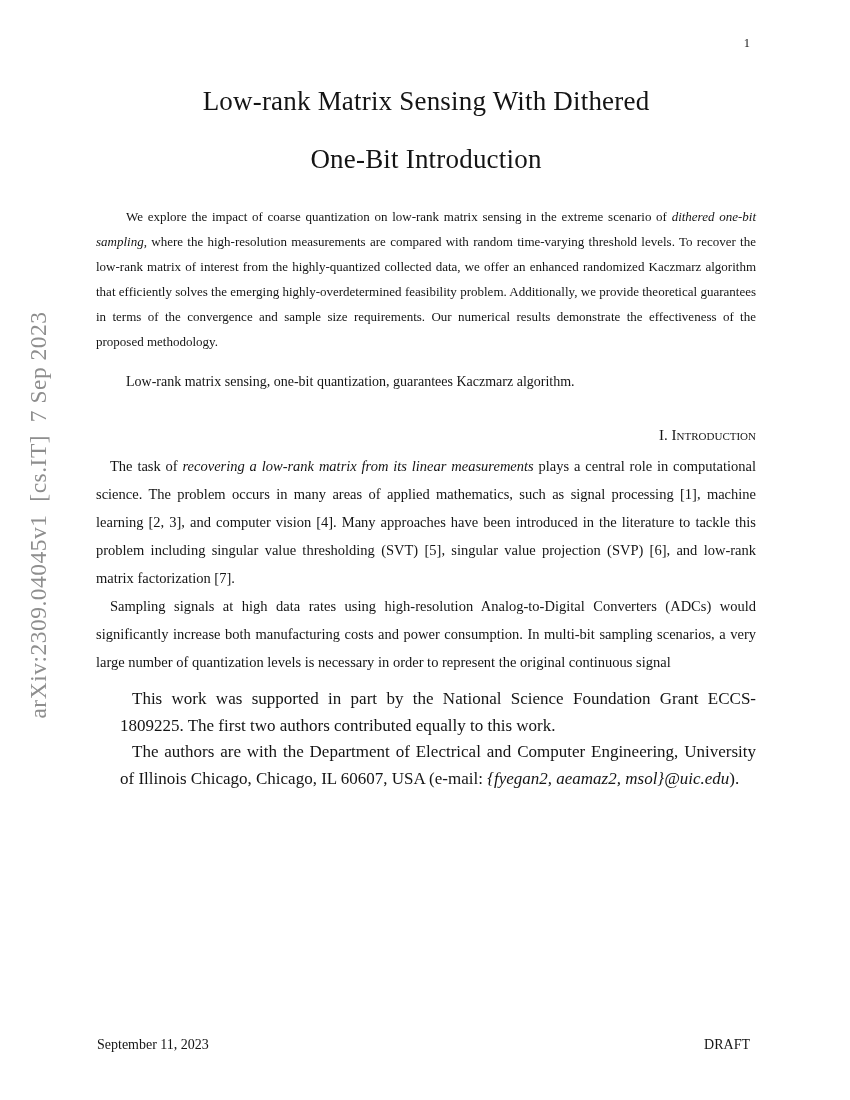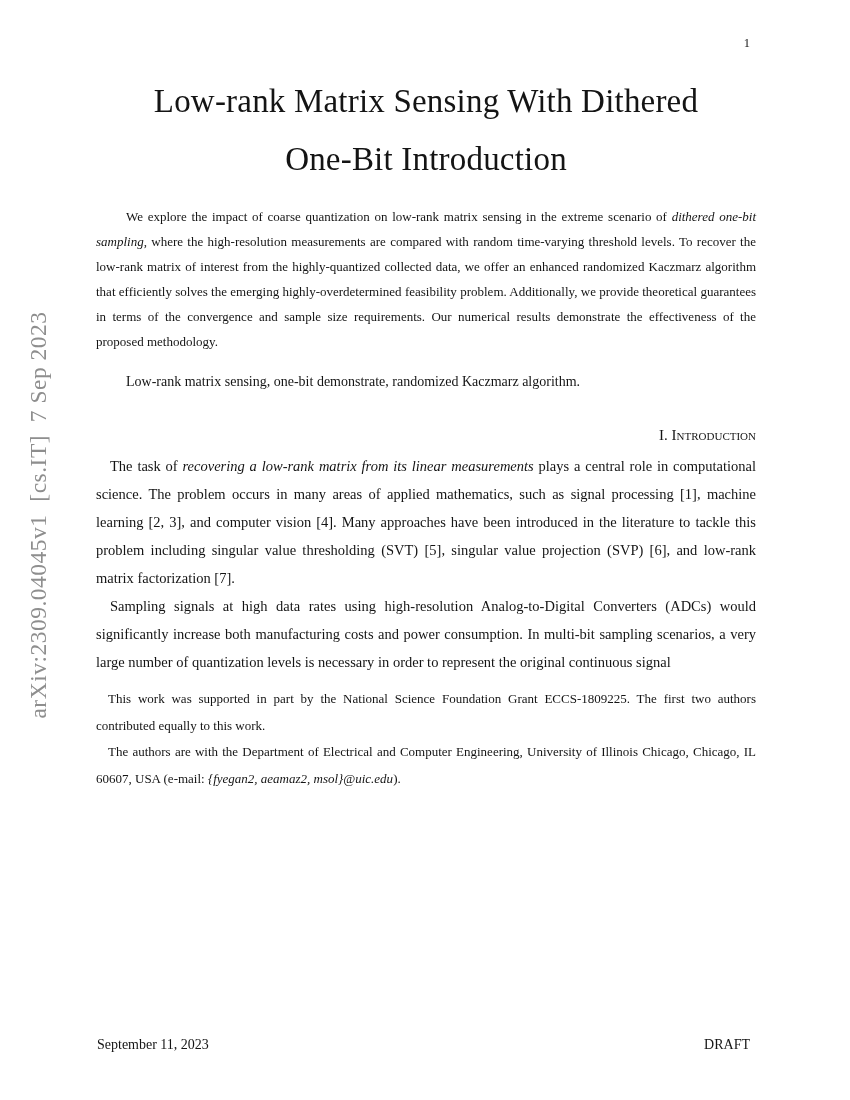--- a/index.html
+++ b/index.html
@@ -30,21 +30,21 @@
     letter-spacing: 0.5px;
   }
   .content {
     position: absolute;
     left: 96px;
     top: 0;
     width: 660px;
   }
   .title {
     margin: 72px 0 0 0;
-    font-size: 33px;
+    font-size: 27px;
     font-weight: normal;
     line-height: 58px;
     text-align: center;
     letter-spacing: 0.2px;
   }
   .authors {
     margin-top: 4px;
     font-size: 15.5px;
     line-height: 31px;
     text-align: center;
@@ -87,23 +87,24 @@
   .body-par {
     margin: 0;
     font-size: 14.5px;
     line-height: 28px;
     text-align: justify;
     text-indent: 14px;
   }
   .body-par.first { margin-top: 6px; }
   .footnotes {
     margin-top: 10px;
-    font-size: 13px;
+    font-size: 17px;
     line-height: 26.5px;
     text-align: justify;
+    margin-left: 24px;
   }
   .footnotes p { margin: 0; text-indent: 12px; }
   .footer {
     position: absolute;
     top: 1037px;
     left: 97px;
     right: 100px;
     font-size: 14px;
     display: flex;
     justify-content: space-between;
@@ -124,21 +125,21 @@
     <h1 class="title">
       <div>Low-rank Matrix Sensing With Dithered</div>
       <div>One-Bit Introduction</div>
     </h1>
 
 
 
     <p class="abs-text"><span>We explore the impact of coarse quantization on low-rank matrix sensing in the extreme scenario of </span><span class="it">dithered one-bit sampling</span><span>, where the high-resolution measurements are compared with random time-varying threshold levels. To recover the low-rank matrix of interest from the highly-quantized collected data, we offer an enhanced randomized Kaczmarz algorithm that efficiently solves the emerging highly-overdetermined feasibility problem. Additionally, we provide theoretical guarantees in terms of the convergence and sample size requirements. Our numerical results demonstrate the effectiveness of the proposed methodology.</span></p>
 
 
-    <p class="idx-text">Low-rank matrix sensing, one-bit demonstrate, randomized Kaczmarz algorithm.</p>
+    <p class="idx-text">Low-rank matrix sensing, one-bit quantization, guarantees Kaczmarz algorithm.</p>
 
     <div class="sec-heading">I. Introduction</div>
 
     <p class="body-par first"><span>The task of </span><span class="it">recovering a low-rank matrix from its linear measurements</span><span> plays a central role in computational science. The problem occurs in many areas of applied mathematics, such as signal processing [1], machine learning [2, 3], and computer vision [4]. Many approaches have been introduced in the literature to tackle this problem including singular value thresholding (SVT) [5], singular value projection (SVP) [6], and low-rank matrix factorization [7].</span></p>
 
     <p class="body-par">Sampling signals at high data rates using high-resolution Analog-to-Digital Converters (ADCs) would significantly increase both manufacturing costs and power consumption. In multi-bit sampling scenarios, a very large number of quantization levels is necessary in order to represent the original continuous signal</p>
 
     <div class="footnotes">
       <p>This work was supported in part by the National Science Foundation Grant ECCS-1809225. The first two authors contributed equally to this work.</p>
       <p><span>The authors are with the Department of Electrical and Computer Engineering, University of Illinois Chicago, Chicago, IL 60607, USA (e-mail: </span><span class="it">{fyegan2, aeamaz2, msol}@uic.edu</span><span>).</span></p>

